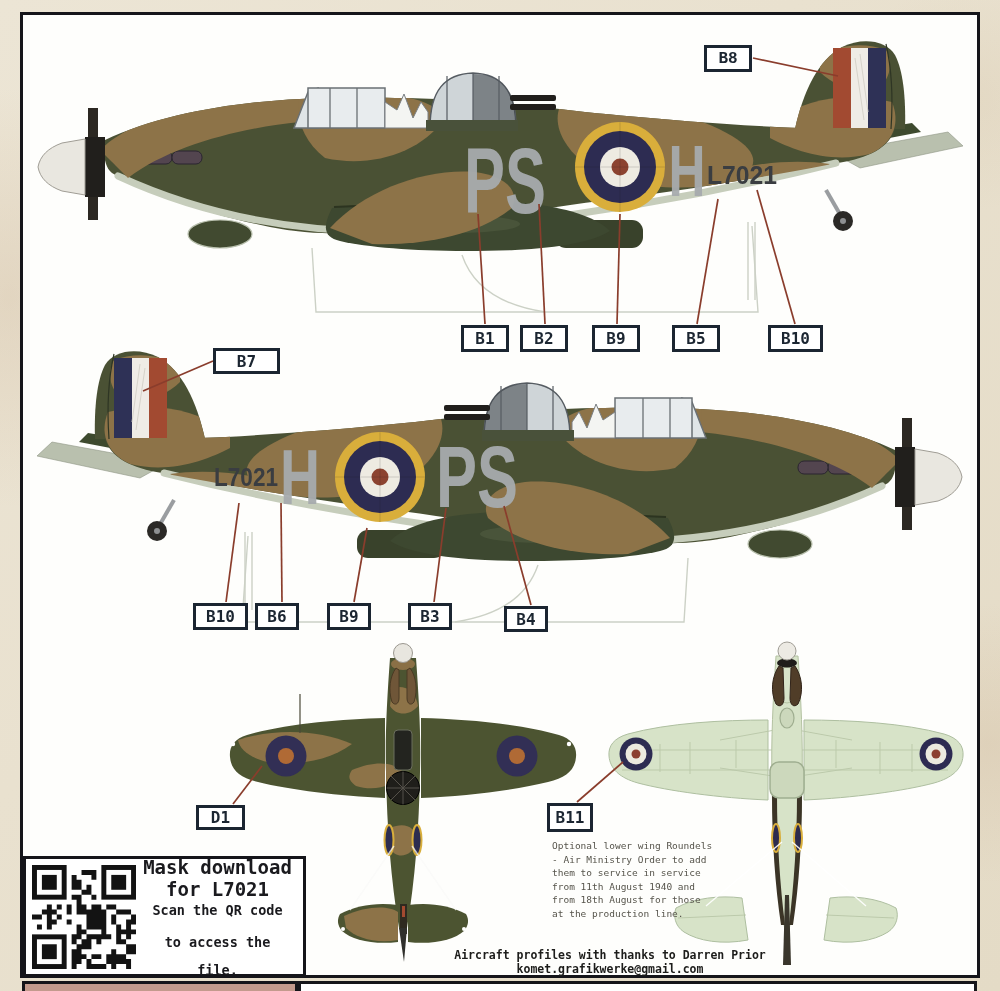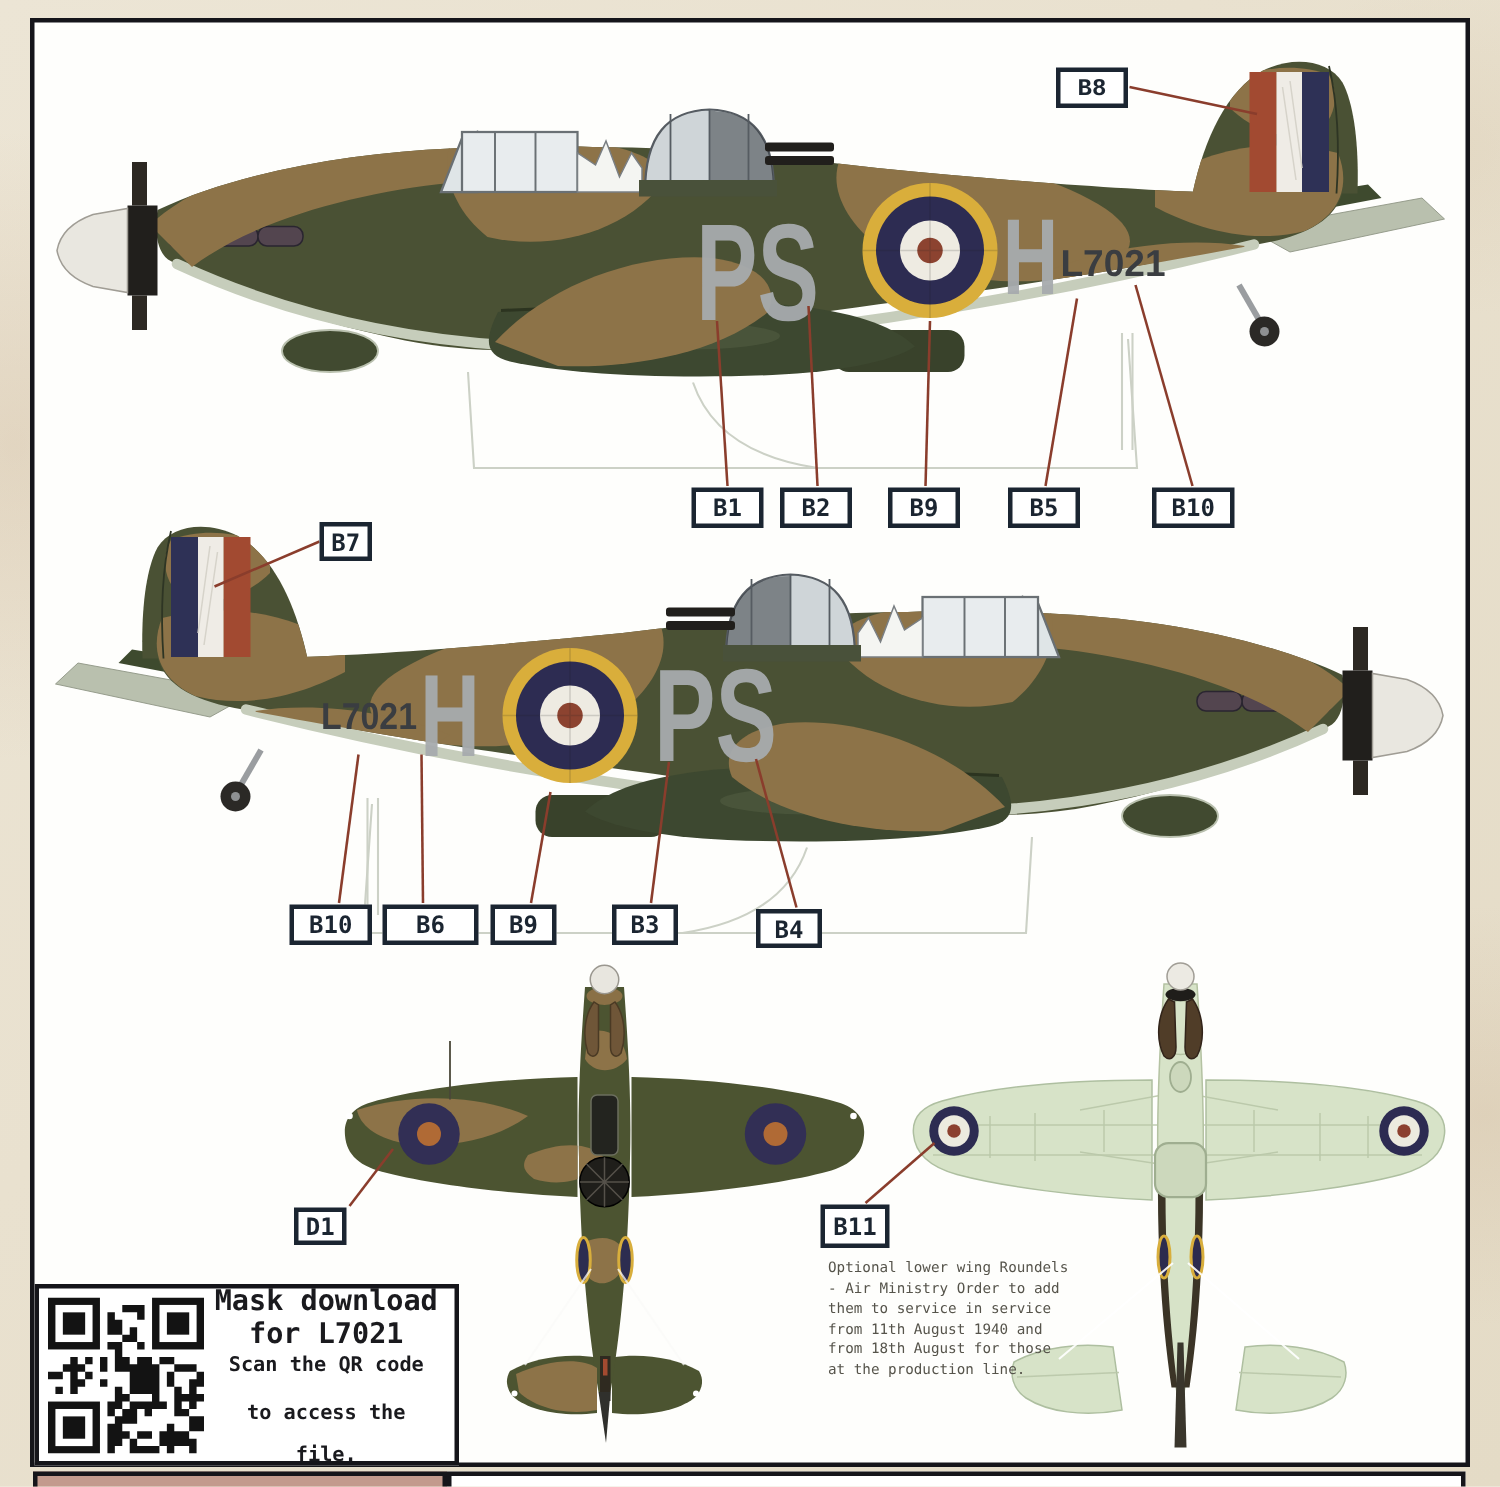--- a/index.html
+++ b/index.html
@@ -265,27 +265,27 @@
       <line x1="577" y1="802" x2="623" y2="762"></line>
     </g>
   </svg>
 
   <div class="callout" style="left:704px;top:45px;width:48px;height:27px;font-family:Liberation Mono, monospace;">B8</div>
   <div class="callout" style="left:461px;top:325px;width:48px;height:27px;">B1</div>
   <div class="callout" style="left:520px;top:325px;width:48px;height:27px;">B2</div>
   <div class="callout" style="left:592px;top:325px;width:48px;height:27px;">B9</div>
   <div class="callout" style="left:672px;top:325px;width:48px;height:27px;">B5</div>
   <div class="callout" style="left:768px;top:325px;width:55px;height:27px;">B10</div>
-  <div class="callout" style="left:213px;top:348px;width:35px;height:26px;">B7</div>
+  <div class="callout" style="left:213px;top:348px;width:67px;height:26px;">B7</div>
   <div class="callout" style="left:193px;top:603px;width:55px;height:27px;">B10</div>
-  <div class="callout" style="left:255px;top:603px;width:64px;height:27px;">B6</div>
+  <div class="callout" style="left:255px;top:603px;width:44px;height:27px;">B6</div>
   <div class="callout" style="left:327px;top:603px;width:44px;height:27px;">B9</div>
   <div class="callout" style="left:408px;top:603px;width:44px;height:27px;">B3</div>
   <div class="callout" style="left:504px;top:606px;width:44px;height:26px;">B4</div>
-  <div class="callout" style="left:196px;top:805px;width:35px;height:25px;">D1</div>
+  <div class="callout" style="left:196px;top:805px;width:49px;height:25px;">D1</div>
   <div class="callout" style="left:547px;top:803px;width:46px;height:29px;">B11</div>
 
   <div class="abs qr-panel">
     <svg class="qr-svg" viewBox="0 0 100 100">
       <rect x="0" y="0" width="100" height="100" fill="#ffffff"></rect>
       <path class="mods" fill="#131313" d="M47.62 4.76h4.76v4.76h-4.76zM52.38 4.76h4.76v4.76h-4.76zM57.14 4.76h4.76v4.76h-4.76zM38.10 9.52h4.76v4.76h-4.76zM57.14 9.52h4.76v4.76h-4.76zM38.10 14.29h4.76v4.76h-4.76zM42.86 14.29h4.76v4.76h-4.76zM38.10 19.05h4.76v4.76h-4.76zM42.86 19.05h4.76v4.76h-4.76zM52.38 19.05h4.76v4.76h-4.76zM47.62 23.81h4.76v4.76h-4.76zM52.38 23.81h4.76v4.76h-4.76zM38.10 28.57h4.76v4.76h-4.76zM42.86 28.57h4.76v4.76h-4.76zM57.14 28.57h4.76v4.76h-4.76zM42.86 33.33h4.76v4.76h-4.76zM14.29 38.10h4.76v4.76h-4.76zM23.81 38.10h4.76v4.76h-4.76zM33.33 38.10h4.76v4.76h-4.76zM42.86 38.10h4.76v4.76h-4.76zM47.62 38.10h4.76v4.76h-4.76zM57.14 38.10h4.76v4.76h-4.76zM61.90 38.10h4.76v4.76h-4.76zM71.43 38.10h4.76v4.76h-4.76zM76.19 38.10h4.76v4.76h-4.76zM9.52 42.86h4.76v4.76h-4.76zM14.29 42.86h4.76v4.76h-4.76zM19.05 42.86h4.76v4.76h-4.76zM33.33 42.86h4.76v4.76h-4.76zM42.86 42.86h4.76v4.76h-4.76zM47.62 42.86h4.76v4.76h-4.76zM52.38 42.86h4.76v4.76h-4.76zM57.14 42.86h4.76v4.76h-4.76zM61.90 42.86h4.76v4.76h-4.76zM66.67 42.86h4.76v4.76h-4.76zM80.95 42.86h4.76v4.76h-4.76zM85.71 42.86h4.76v4.76h-4.76zM90.48 42.86h4.76v4.76h-4.76zM0.00 47.62h4.76v4.76h-4.76zM4.76 47.62h4.76v4.76h-4.76zM14.29 47.62h4.76v4.76h-4.76zM23.81 47.62h4.76v4.76h-4.76zM52.38 47.62h4.76v4.76h-4.76zM57.14 47.62h4.76v4.76h-4.76zM61.90 47.62h4.76v4.76h-4.76zM66.67 47.62h4.76v4.76h-4.76zM76.19 47.62h4.76v4.76h-4.76zM95.24 47.62h4.76v4.76h-4.76zM14.29 52.38h4.76v4.76h-4.76zM19.05 52.38h4.76v4.76h-4.76zM33.33 52.38h4.76v4.76h-4.76zM52.38 52.38h4.76v4.76h-4.76zM57.14 52.38h4.76v4.76h-4.76zM61.90 52.38h4.76v4.76h-4.76zM66.67 52.38h4.76v4.76h-4.76zM76.19 52.38h4.76v4.76h-4.76zM90.48 52.38h4.76v4.76h-4.76zM95.24 52.38h4.76v4.76h-4.76zM4.76 57.14h4.76v4.76h-4.76zM14.29 57.14h4.76v4.76h-4.76zM42.86 57.14h4.76v4.76h-4.76zM52.38 57.14h4.76v4.76h-4.76zM57.14 57.14h4.76v4.76h-4.76zM61.90 57.14h4.76v4.76h-4.76zM66.67 57.14h4.76v4.76h-4.76zM80.95 57.14h4.76v4.76h-4.76zM90.48 57.14h4.76v4.76h-4.76zM42.86 61.90h4.76v4.76h-4.76zM47.62 61.90h4.76v4.76h-4.76zM66.67 61.90h4.76v4.76h-4.76zM80.95 61.90h4.76v4.76h-4.76zM85.71 61.90h4.76v4.76h-4.76zM90.48 61.90h4.76v4.76h-4.76zM95.24 61.90h4.76v4.76h-4.76zM38.10 66.67h4.76v4.76h-4.76zM42.86 66.67h4.76v4.76h-4.76zM52.38 66.67h4.76v4.76h-4.76zM57.14 66.67h4.76v4.76h-4.76zM61.90 66.67h4.76v4.76h-4.76zM66.67 66.67h4.76v4.76h-4.76zM71.43 66.67h4.76v4.76h-4.76zM80.95 66.67h4.76v4.76h-4.76zM90.48 66.67h4.76v4.76h-4.76zM38.10 71.43h4.76v4.76h-4.76zM47.62 71.43h4.76v4.76h-4.76zM52.38 71.43h4.76v4.76h-4.76zM61.90 71.43h4.76v4.76h-4.76zM80.95 71.43h4.76v4.76h-4.76zM85.71 71.43h4.76v4.76h-4.76zM42.86 76.19h4.76v4.76h-4.76zM47.62 76.19h4.76v4.76h-4.76zM52.38 76.19h4.76v4.76h-4.76zM90.48 76.19h4.76v4.76h-4.76zM95.24 76.19h4.76v4.76h-4.76zM38.10 80.95h4.76v4.76h-4.76zM42.86 80.95h4.76v4.76h-4.76zM76.19 80.95h4.76v4.76h-4.76zM90.48 80.95h4.76v4.76h-4.76zM95.24 80.95h4.76v4.76h-4.76zM38.10 85.71h4.76v4.76h-4.76zM42.86 85.71h4.76v4.76h-4.76zM47.62 85.71h4.76v4.76h-4.76zM57.14 85.71h4.76v4.76h-4.76zM61.90 85.71h4.76v4.76h-4.76zM71.43 85.71h4.76v4.76h-4.76zM76.19 85.71h4.76v4.76h-4.76zM80.95 85.71h4.76v4.76h-4.76zM85.71 85.71h4.76v4.76h-4.76zM38.10 90.48h4.76v4.76h-4.76zM42.86 90.48h4.76v4.76h-4.76zM52.38 90.48h4.76v4.76h-4.76zM71.43 90.48h4.76v4.76h-4.76zM76.19 90.48h4.76v4.76h-4.76zM80.95 90.48h4.76v4.76h-4.76zM85.71 90.48h4.76v4.76h-4.76zM90.48 90.48h4.76v4.76h-4.76zM38.10 95.24h4.76v4.76h-4.76zM52.38 95.24h4.76v4.76h-4.76zM57.14 95.24h4.76v4.76h-4.76zM61.90 95.24h4.76v4.76h-4.76zM66.67 95.24h4.76v4.76h-4.76zM76.19 95.24h4.76v4.76h-4.76zM90.48 95.24h4.76v4.76h-4.76z"></path>
       <g fill="#131313">
         <rect x="0" y="0" width="33.3" height="33.3"></rect>
           <rect x="66.7" y="0" width="33.3" height="33.3"></rect>
           <rect x="0" y="66.7" width="33.3" height="33.3"></rect>
@@ -312,16 +312,20 @@
 
   <div class="abs note">
     <div>Optional lower wing Roundels</div>
     <div>- Air Ministry Order to add</div>
     <div>them to service in service</div>
     <div>from 11th August 1940 and</div>
     <div>from 18th August for those</div>
     <div>at the production line.</div>
   </div>
 
+  <div class="abs credit">
+    <div>Aircraft profiles with thanks to Darren Prior</div>
+    <div>komet.grafikwerke@gmail.com</div>
+  </div>
 
   <div class="abs next-strip-left"></div>
   <div class="abs next-strip-right"></div>
 </div>
 
 </body></html>

